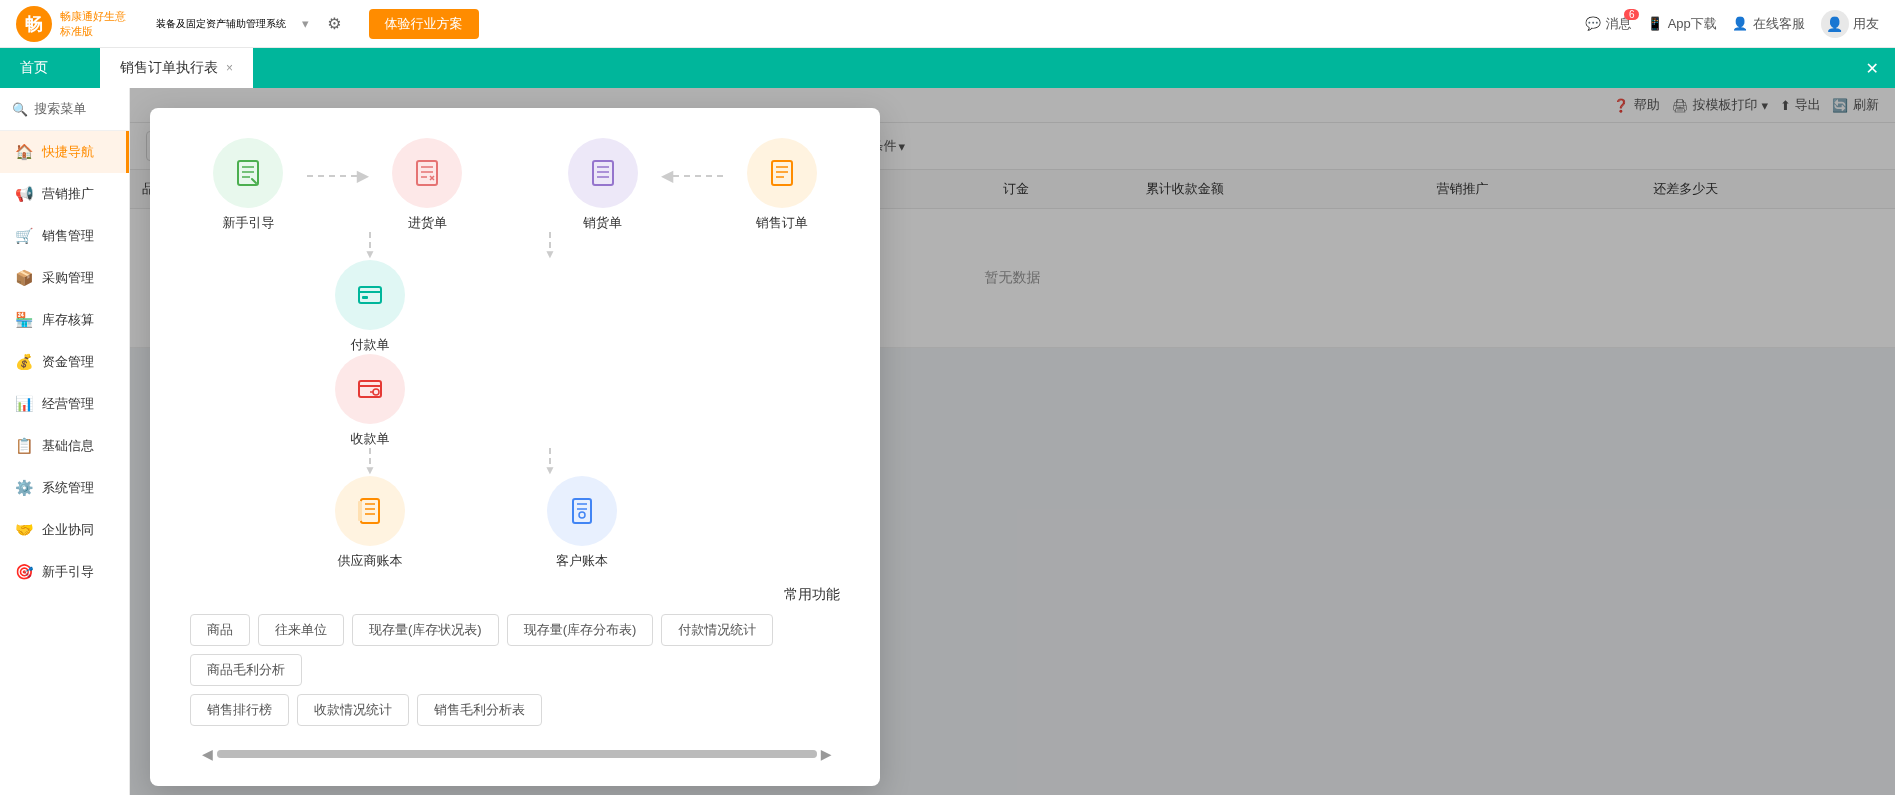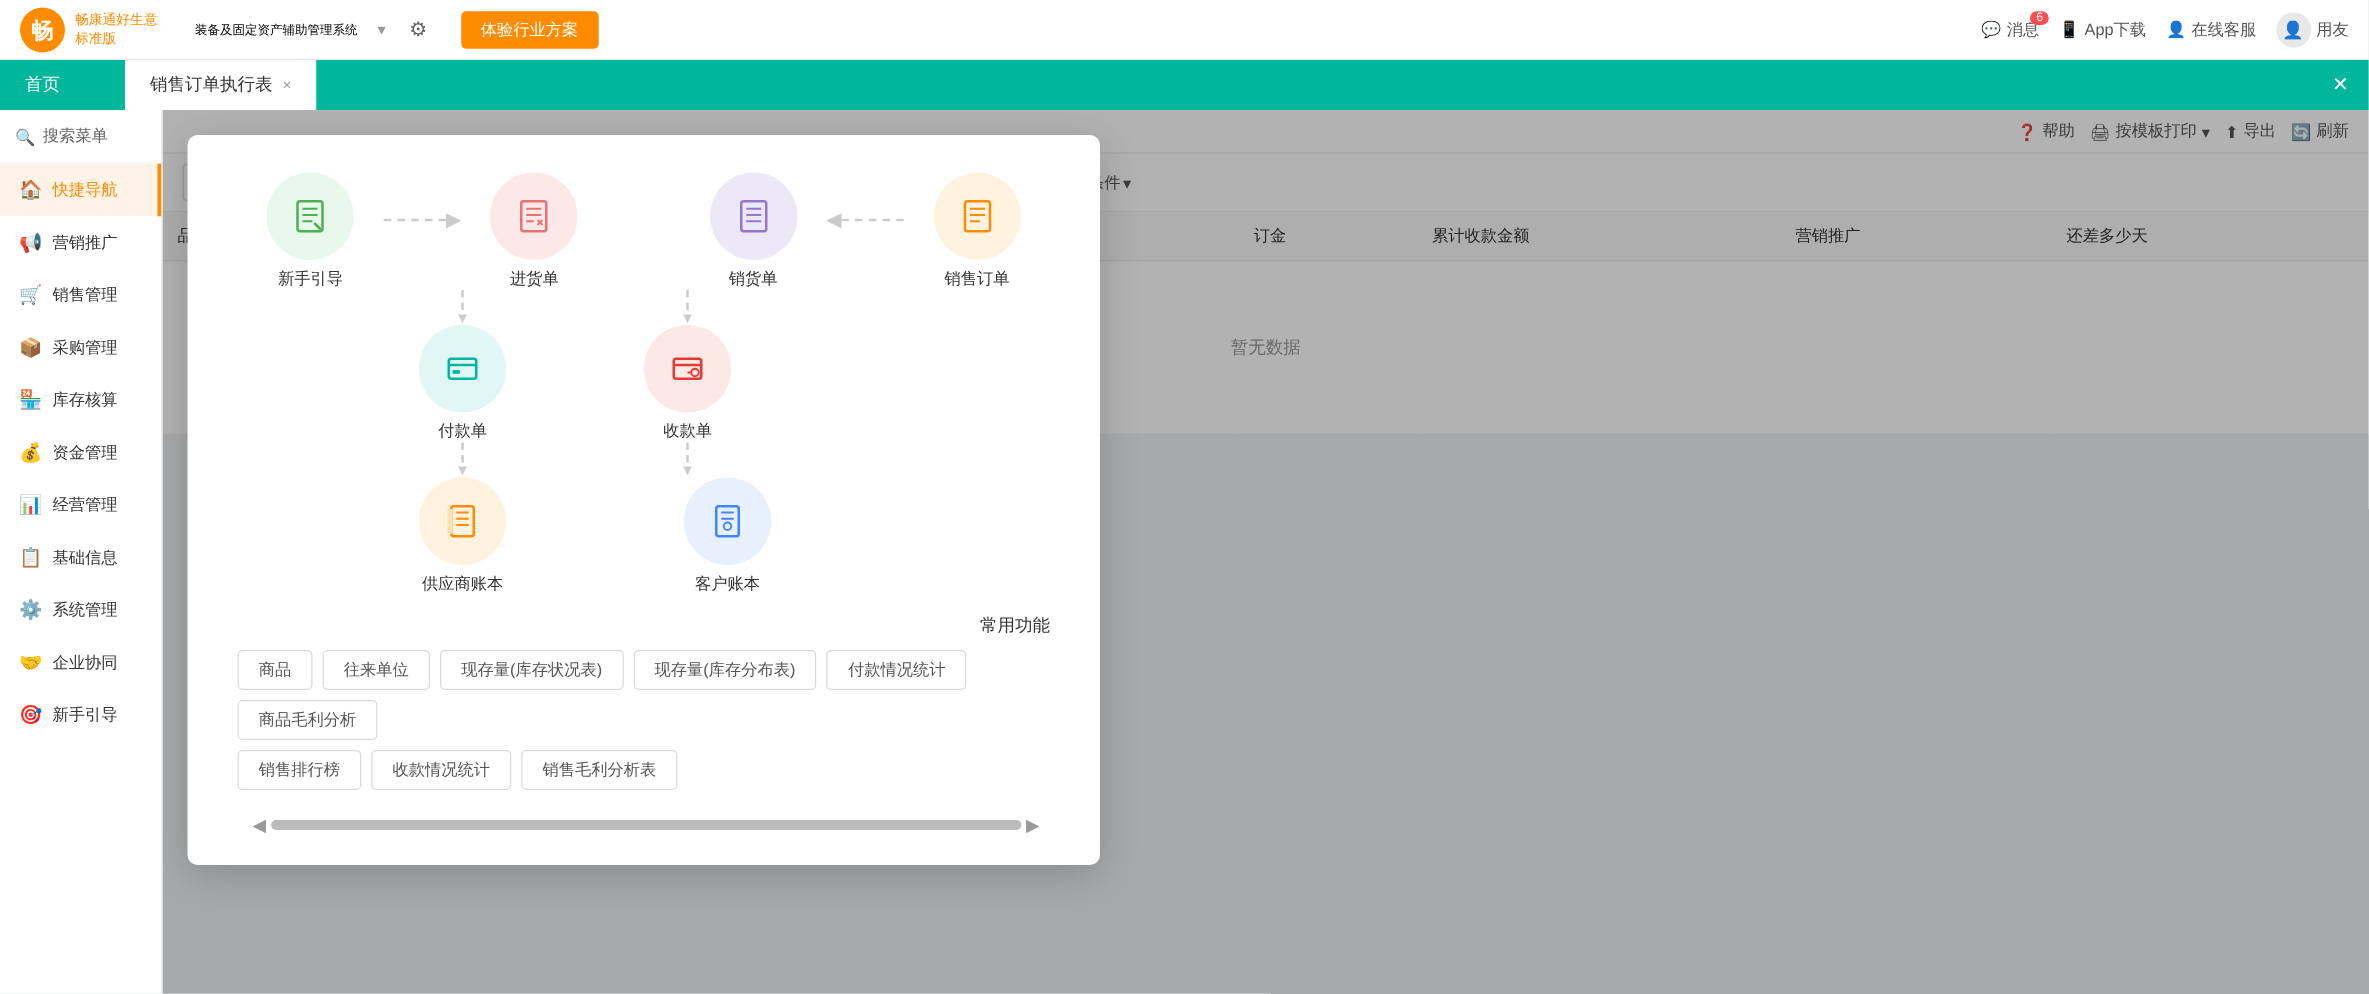--- a/index.html
+++ b/index.html
@@ -335,21 +335,21 @@
               <span style="color:#ccc;font-size:12px;line-height:1;">▼</span>
             </div>
             <div style="width:60px;"></div>
 
             <div style="width:120px;display:flex;flex-direction:column;align-items:center;">
               <div style="height:16px;border-left:2px dashed #ccc;width:1px;"></div>
               <span style="color:#ccc;font-size:12px;line-height:1;">▼</span>
             </div>
           </div>
 
-          <div style="display:flex; align-items:flex-start; gap:0; margin-left:120px;">
+          <div style="display:flex; align-items:flex-start; gap:0; margin-left:120px;flex-direction:column;">
 
             <div class="flow-node">
               <div class="flow-circle teal">
                 <svg width="32" height="32" viewBox="0 0 32 32">
                     <rect x="5" y="8" width="22" height="16" rx="2" fill="none" stroke="#00b69b" stroke-width="2"></rect>
                     <line x1="5" y1="13" x2="27" y2="13" stroke="#00b69b" stroke-width="2"></line>
                     <rect x="8" y="17" width="6" height="3" rx="1" fill="#00b69b"></rect>
                   </svg>
               </div>
               <span class="flow-label">付款单</span>

